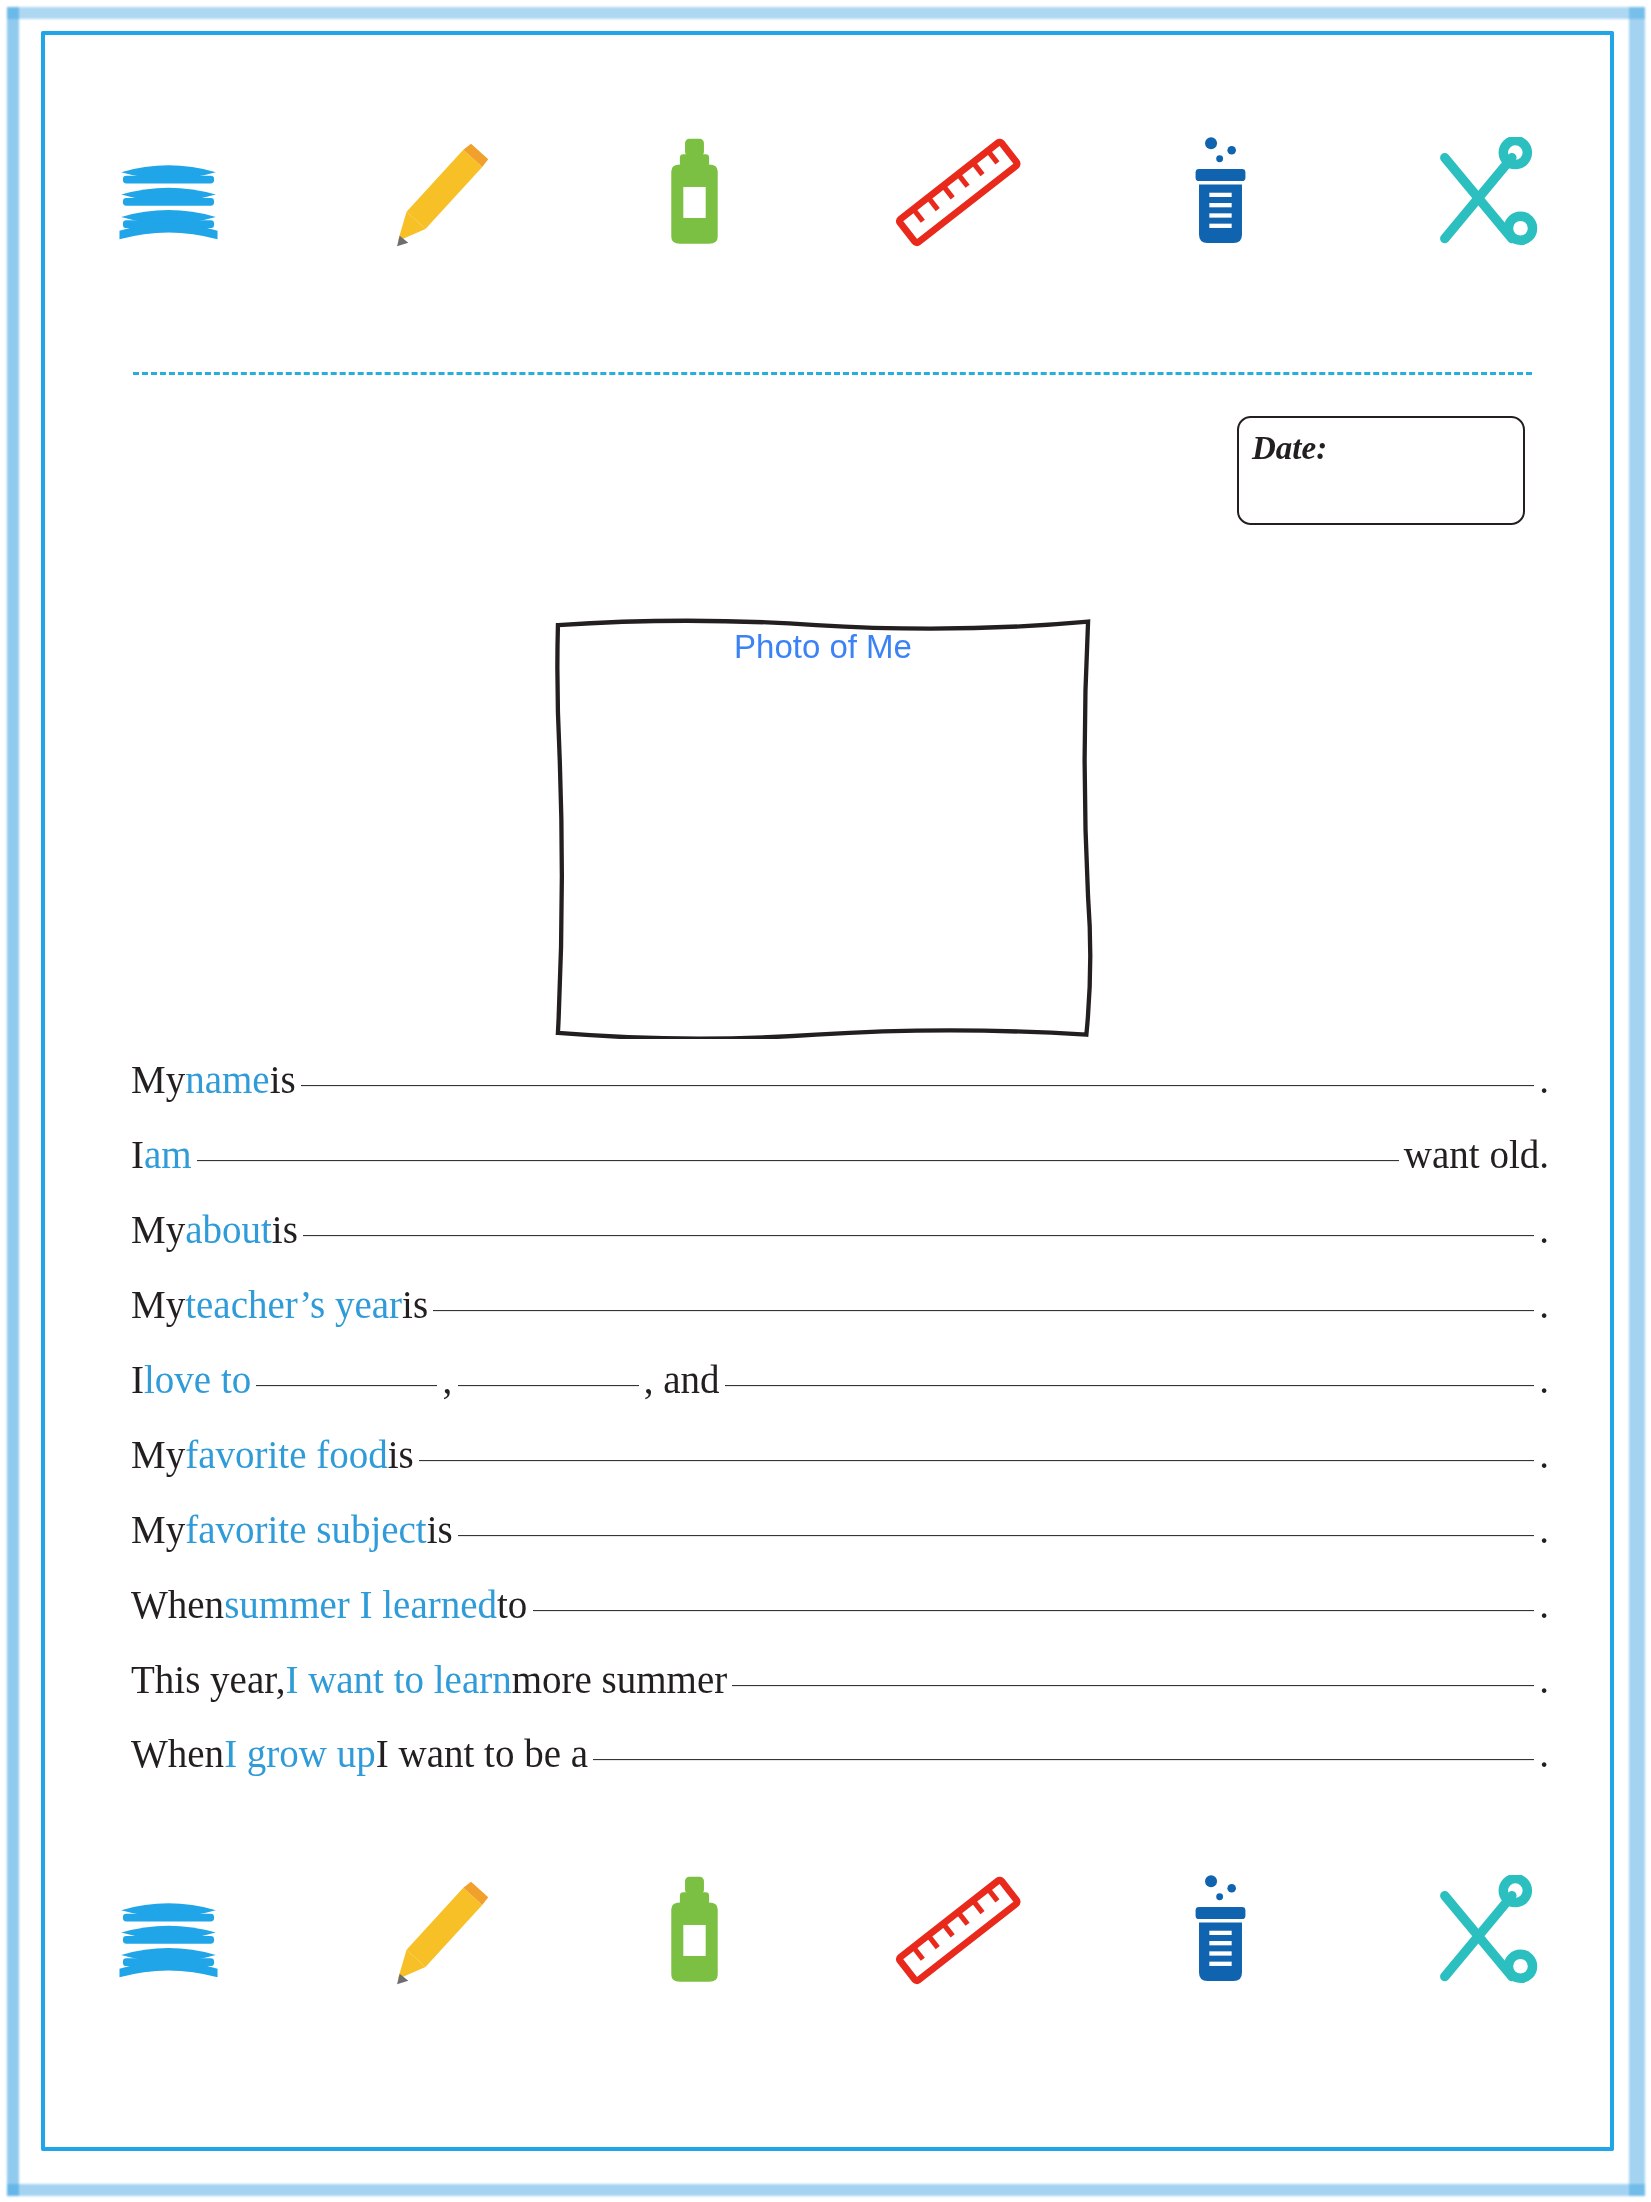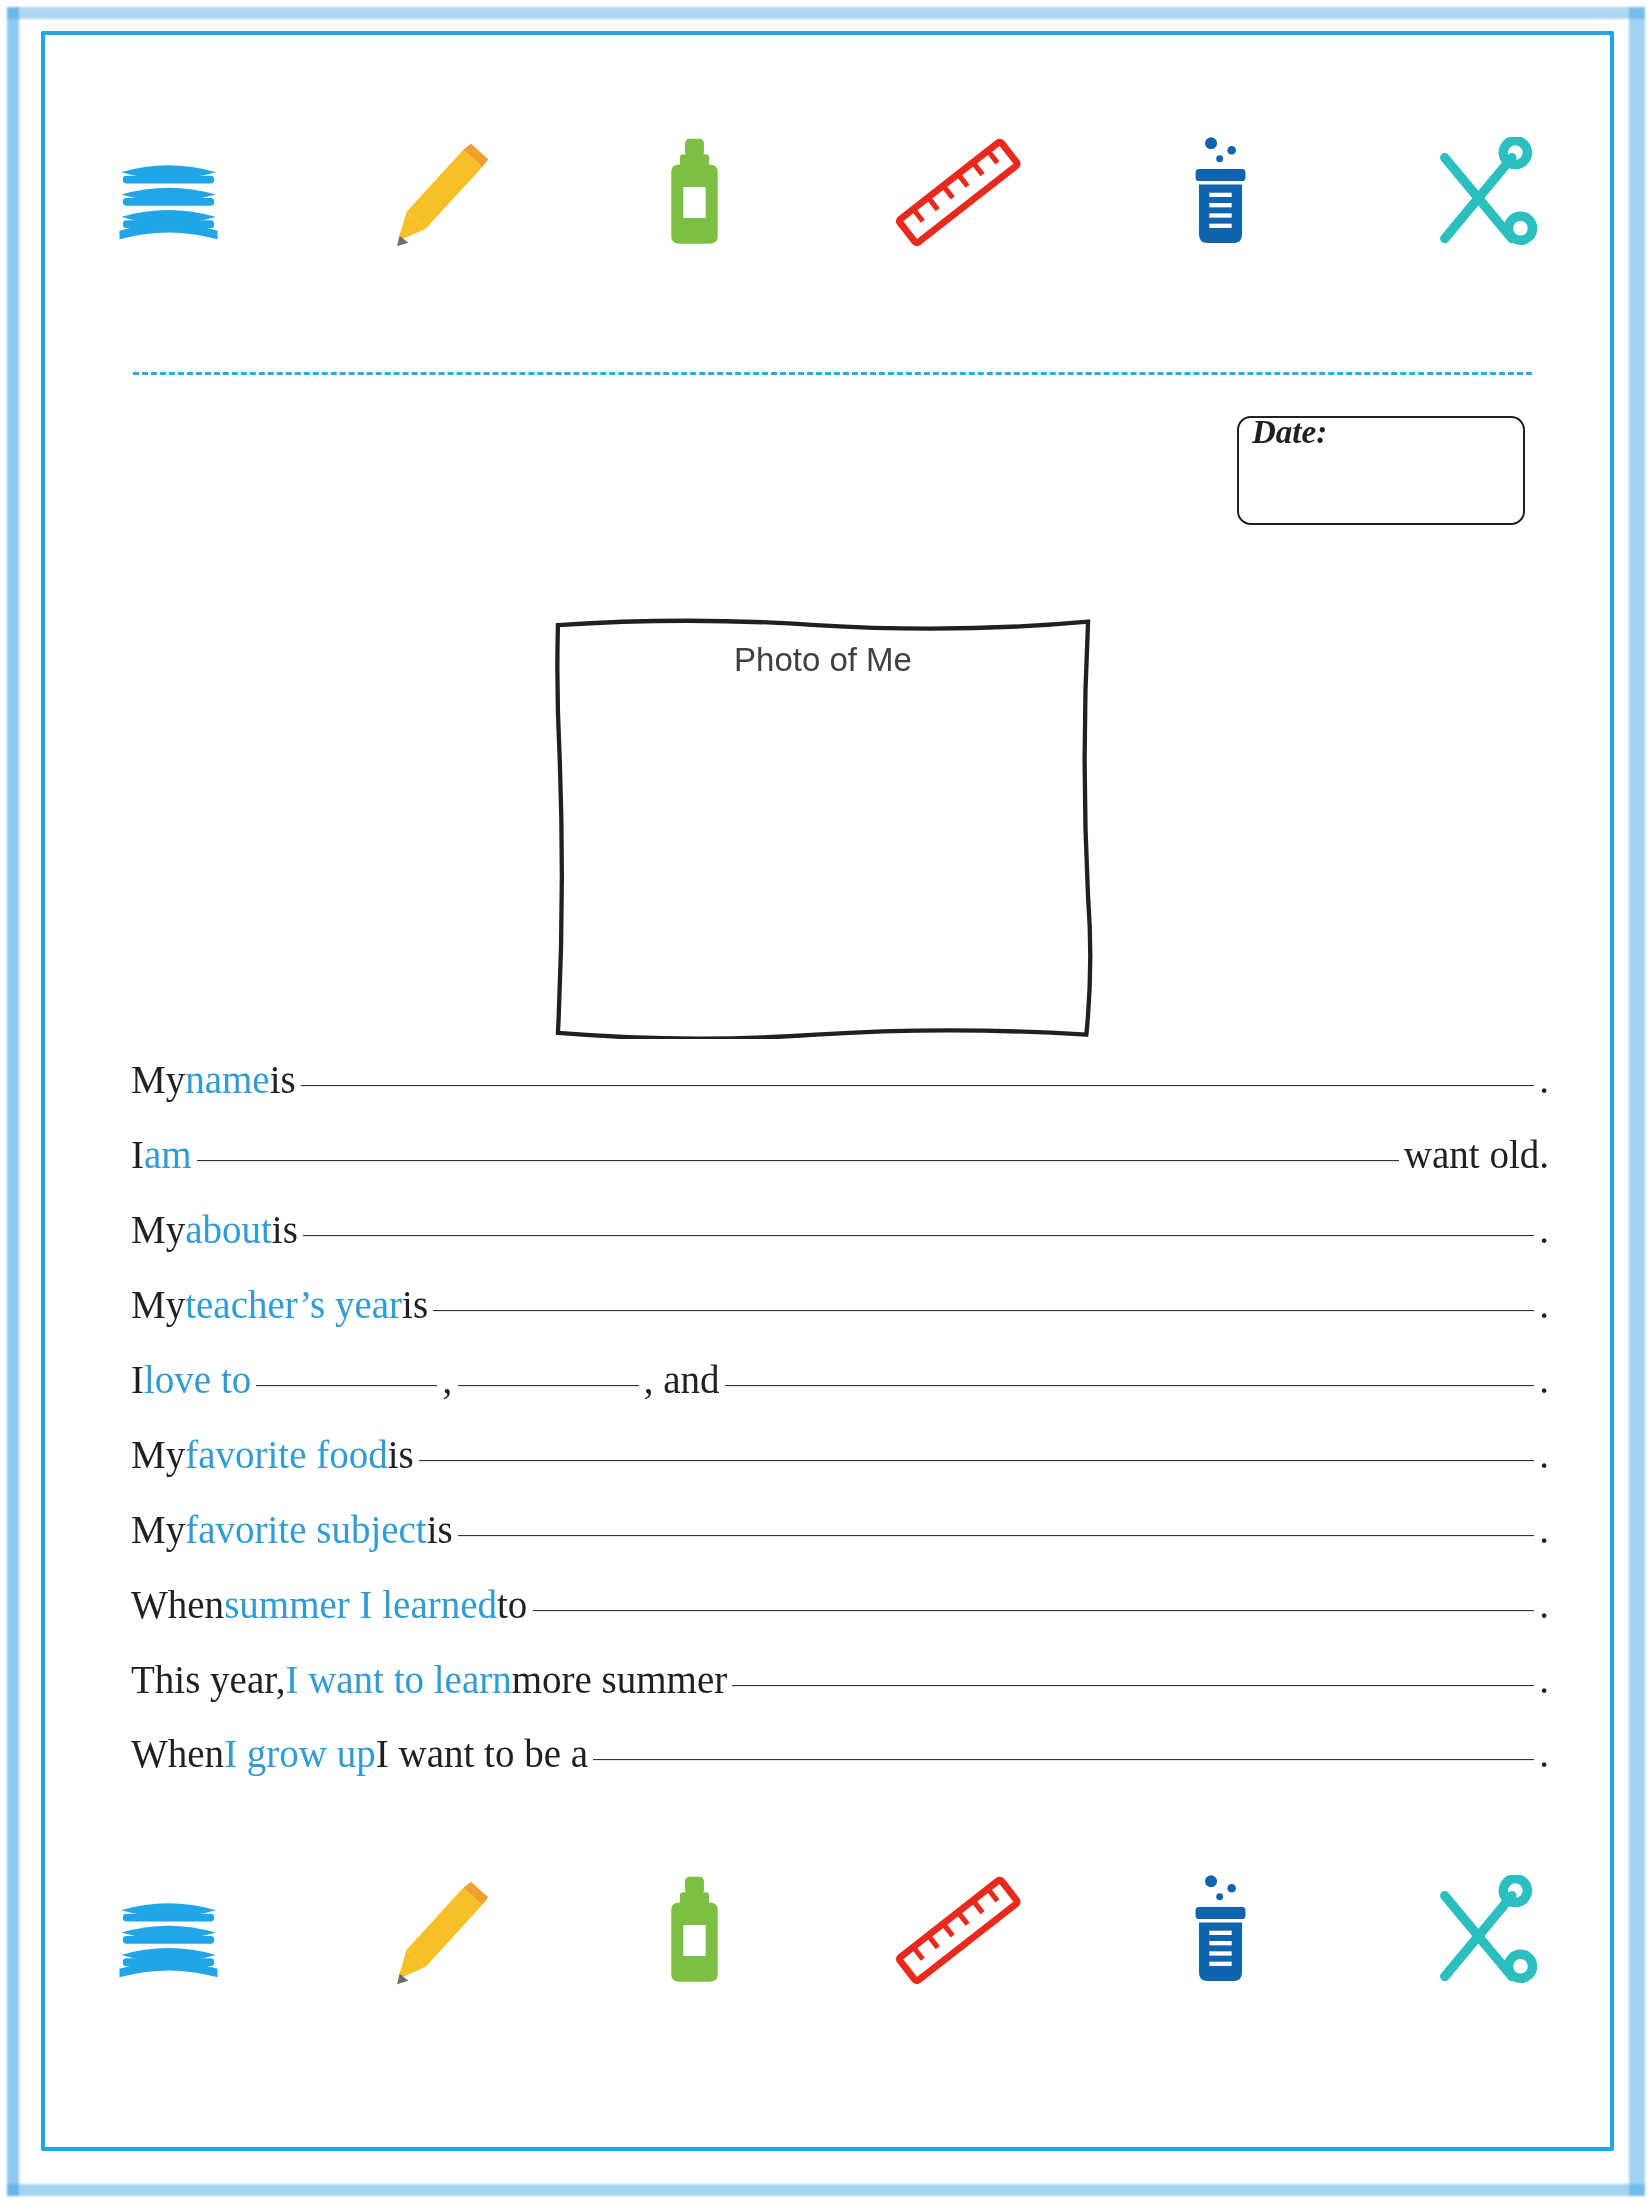--- a/index.html
+++ b/index.html
@@ -102,46 +102,46 @@
     left: 1237px;
     top: 416px;
     width: 284px;
     height: 105px;
     border: 2.6px solid #231f20;
     border-radius: 13.8px;
   }
   .date-label {
     position: absolute;
     left: 1252px;
-    top: 414px;
+    top: 430px;
     font-family: "Liberation Serif", serif;
     font-style: italic;
     font-weight: bold;
     font-size: 33px;
     color: #231f20;
   }
 
   
   .photo-frame {
     position: absolute;
     left: 551px;
     top: 613px;
     width: 544px;
     height: 426px;
   }
   .photo-frame svg { display: block; }
   .photo-label {
     position: absolute;
     left: 0;
-    top: 28px;
+    top: 15px;
     width: 100%;
     text-align: center;
     font-family: "Liberation Sans", sans-serif;
     font-size: 33px;
-    color: #404040;
+    color: #3b82f6;
   }
 
   
   .lines {
     position: absolute;
     left: 131px;
     top: 1060px;
     right: 103px;
   }
   .line {

